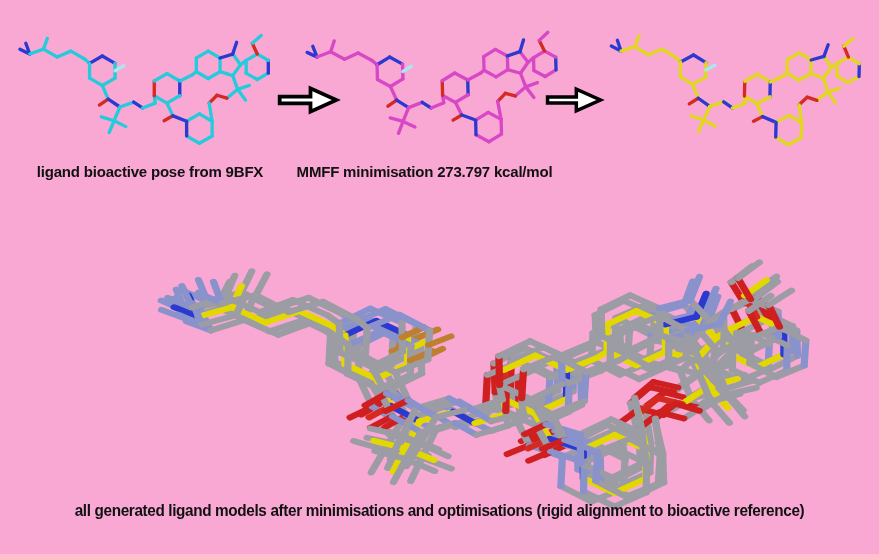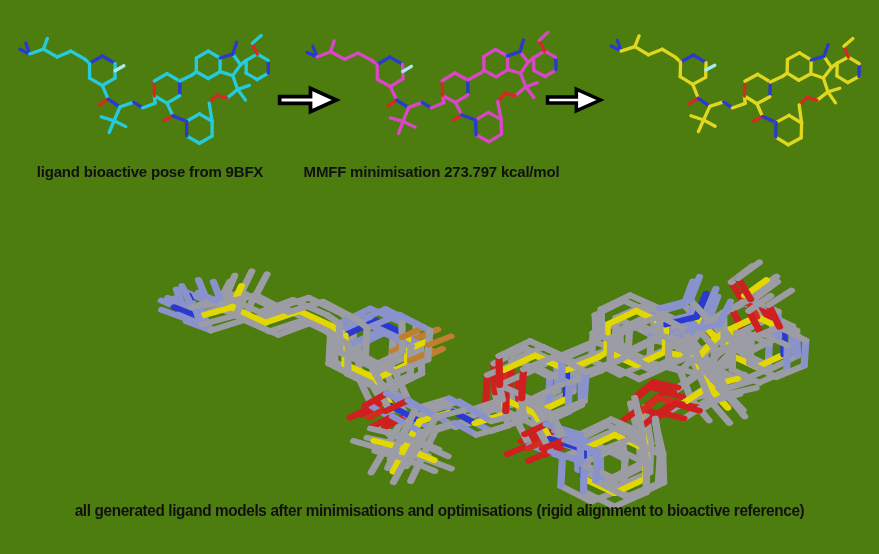--- a/index.html
+++ b/index.html
@@ -1,17 +1,17 @@
 <!DOCTYPE html>
 <html><head>
 <meta charset="utf-8">
 <style>
   html,body{margin:0;padding:0;background:#ffffff;}
   #canvas{
-    position:relative;width:879px;height:554px;background:#4d7c0f;overflow:hidden;
+    position:relative;width:879px;height:554px;background:#f9a8d4;overflow:hidden;
     font-family:"Liberation Sans","DejaVu Sans",sans-serif;color:#000;
   }
   :root{
     --n:#2a3ad0;  
     --o:#d42a20;  
     --f:#a8e8f0;  
   }
   .abs{position:absolute;}
   svg.mol{stroke-linecap:round;stroke-width:3.4;overflow:visible;}
   svg.overlay-svg{stroke-linecap:round;stroke-width:3;overflow:visible;}
@@ -138,21 +138,21 @@
   <svg class="arrow-svg abs" style="left:540px;top:86px" width="68" height="28" viewBox="0 0 74 36">
     <polygon points="3,14 40,14 40,4 71,18 40,32 40,22 3,22"></polygon>
   </svg>
 
   <svg class="mol abs" style="left:592px;top:6px" width="282" height="152" viewBox="0 0 270 155" color="#e0d71e">
     <use href="#lig" transform="rotate(1.5 135 78)"></use>
   </svg>
 
   <div class="caption" style="left:10px;top:162px;width:280px">ligand bioactive pose from 9BFX</div>
 
-  <div class="caption" style="left:294px;top:162px;width:275px">MMFF minimisation 273.797 kcal/mol</div>
+  <div class="caption" style="left:287px;top:162px;width:275px">MMFF minimisation 273.797 kcal/mol</div>
 
 
   <svg class="overlay-svg abs" style="left:150px;top:222px" width="650" height="300" viewBox="0 0 270 155" preserveAspectRatio="none">
     <use href="#lig" class="ov-grey" transform="translate(-4,-3) rotate(-2 135 80)" color="#9c9ca4"></use>
     <use href="#lig" class="ov-grey" transform="translate(3,-5) rotate(1.5 135 80)" color="#9c9ca4"></use>
     <use href="#lig" class="ov-grey" transform="translate(-7,2) rotate(2.5 135 80)" color="#9c9ca4"></use>
     <use href="#lig" class="ov-grey" transform="translate(6,4) rotate(-1.5 135 80)" color="#9c9ca4"></use>
     <use href="#lig" class="ov-yellow" transform="translate(0,0)" color="#e2d800"></use>
     <use href="#lig" class="ov-grey" transform="translate(1,6) rotate(1 135 80)" color="#9c9ca4"></use>
     <use href="#lig" class="ov-grey" transform="translate(-2,-7) rotate(-1 135 80)" color="#9c9ca4"></use>

